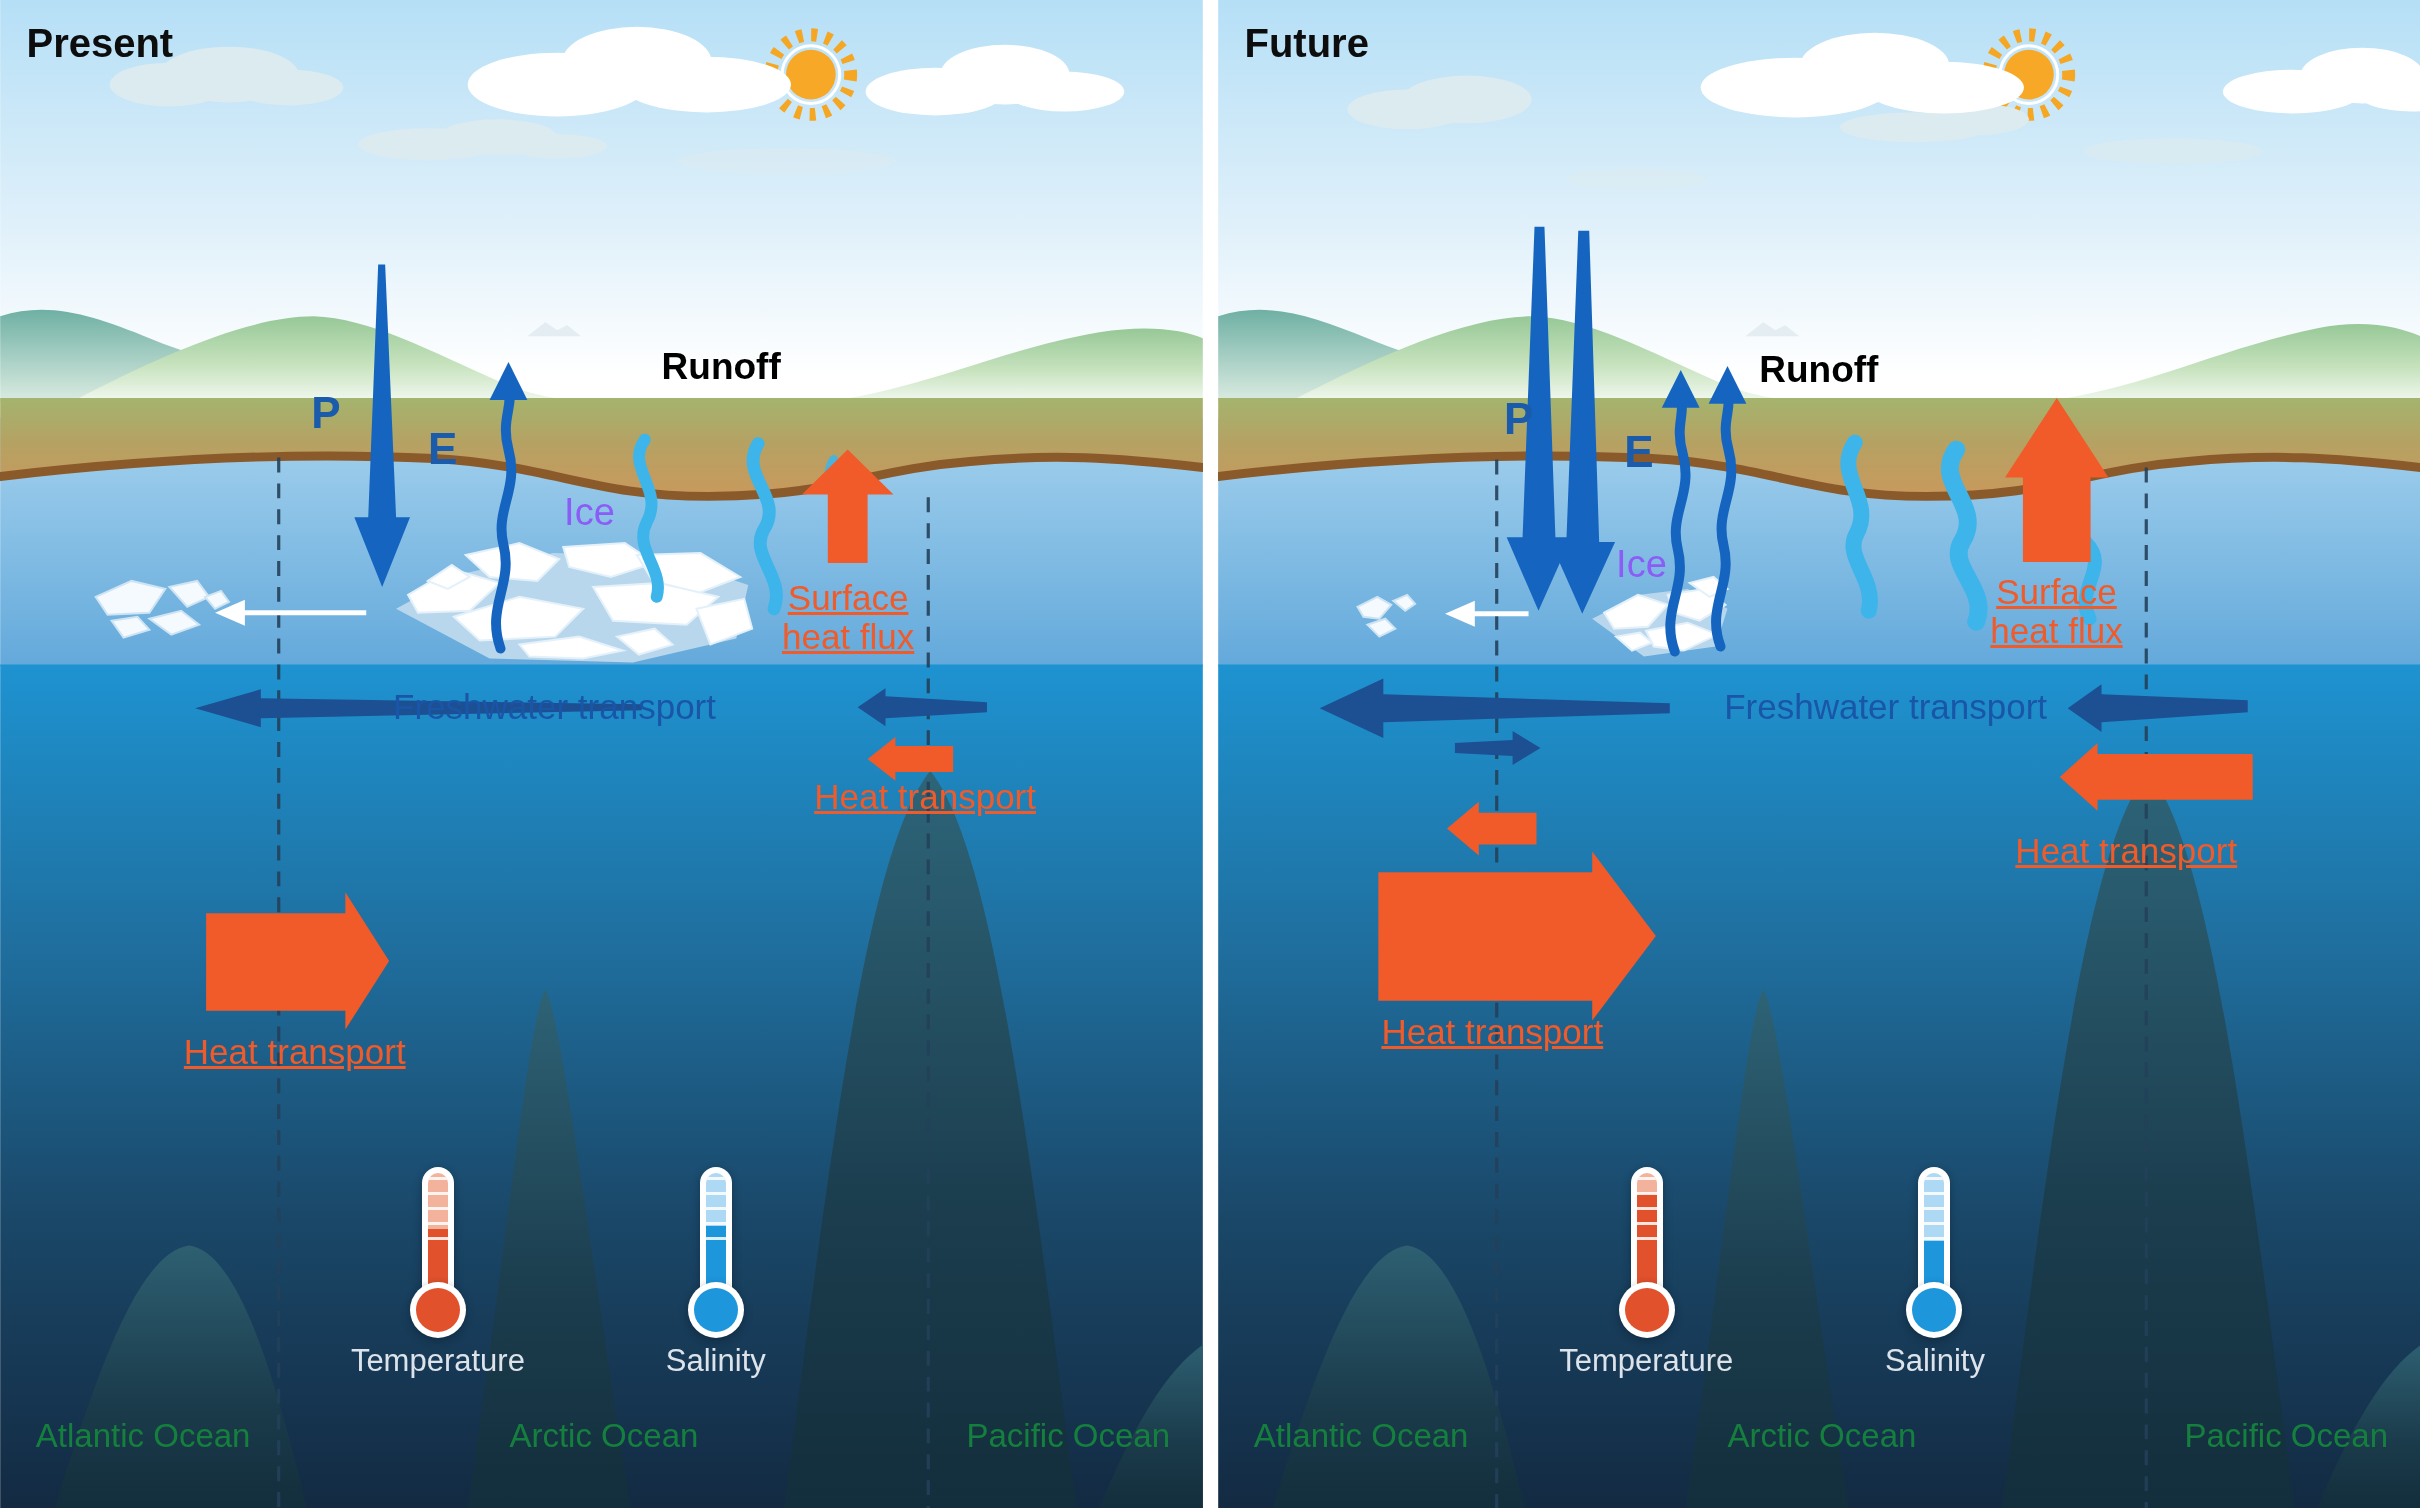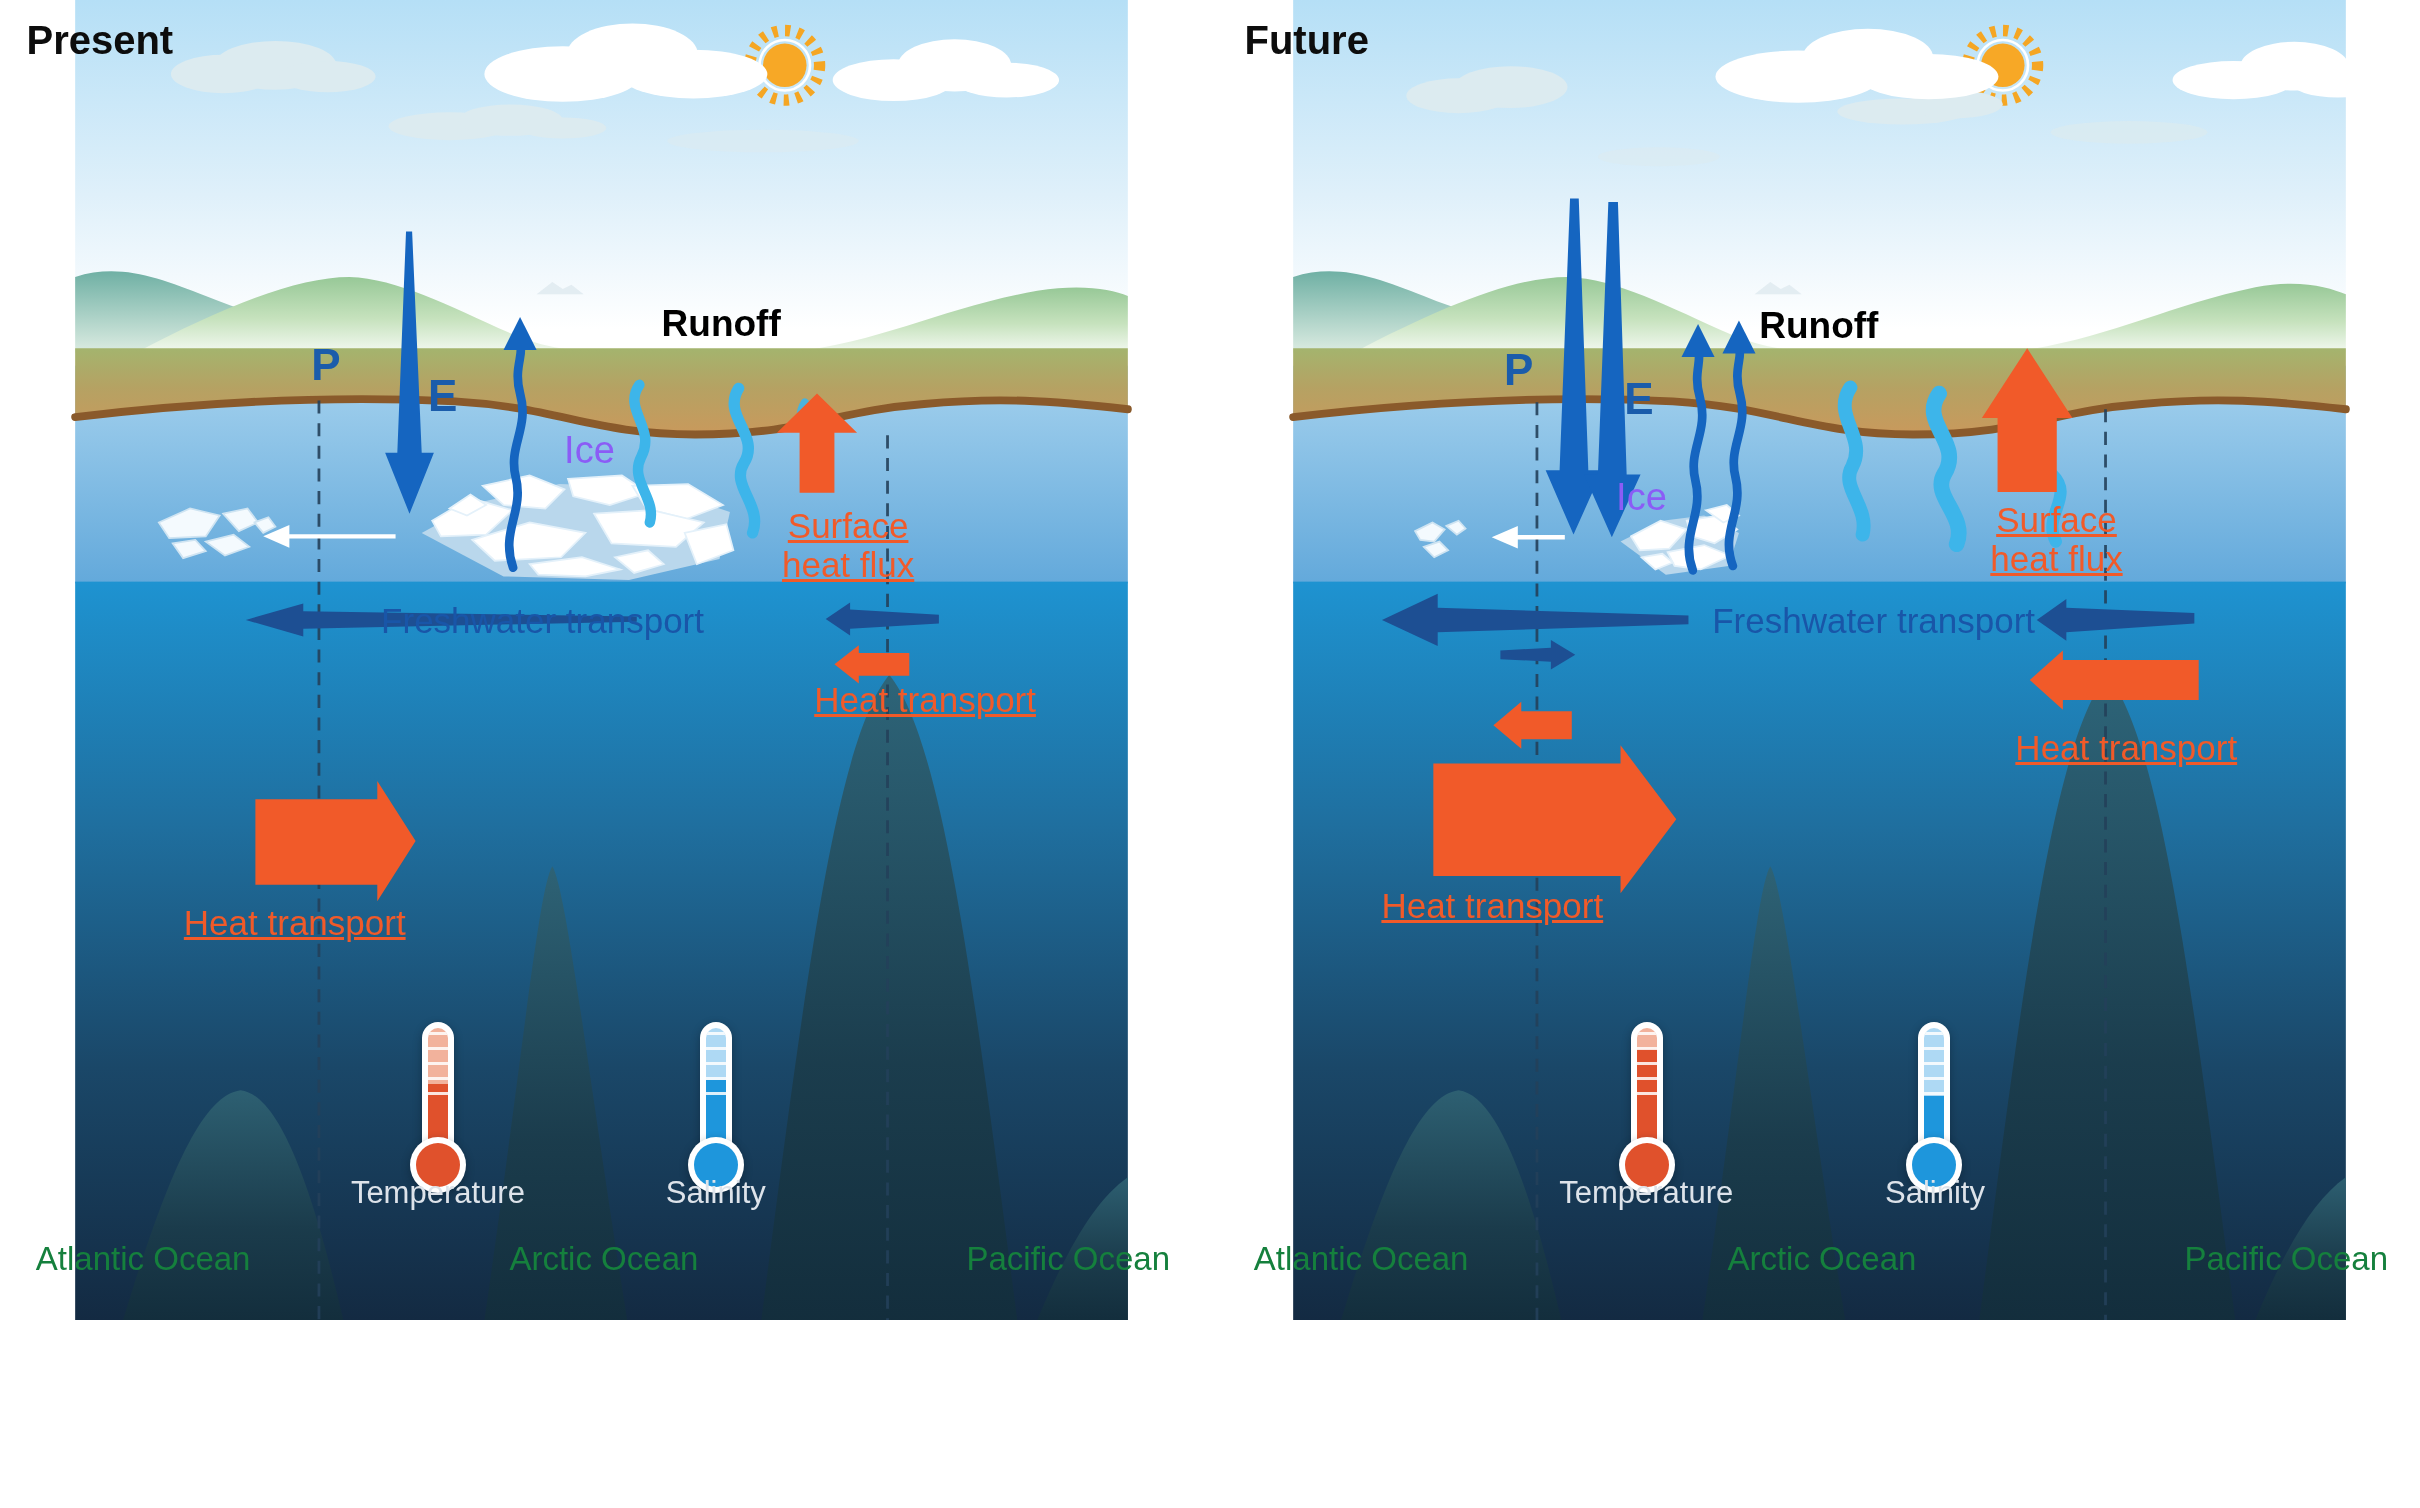--- a/index.html
+++ b/index.html
@@ -1,29 +1,29 @@
 <!DOCTYPE html>
 <html><head>
 <meta charset="utf-8">
 <style>
   html,body{margin:0;padding:0;background:#ffffff;}
   .stage{position:relative;width:2421px;height:1508px;background:#ffffff;overflow:hidden;
          font-family:"Liberation Sans",sans-serif;}
-  .panel{position:absolute;top:0;width:1203px;height:1320px;overflow:hidden;}
+  .panel{position:absolute;top:0;width:1203px;height:1508px;overflow:hidden;}
   .panel-present{left:0;}
   .panel-future{left:1218px;}
   .scene{position:absolute;left:0;top:0;width:100%;height:100%;display:block;}
   .lbl{position:absolute;transform:translateX(-50%);white-space:nowrap;text-align:center;line-height:1.1;}
   .lbl-title{transform:none;left:2.2%;top:1.4%;font-size:40px;font-weight:700;color:#0d0d0d;}
   .lbl-pe{font-size:44px;font-weight:700;color:#1a5cab;}
   .lbl-runoff{font-size:37px;font-weight:700;color:#000000;margin-left:15px;}
   .lbl-ice{font-size:38px;color:#8b5cf6;}
   .lbl-orange{font-size:35px;font-weight:500;color:#f15a29;text-decoration:underline;}
   .lbl-shf{white-space:pre-line;line-height:1.12;}
-  .lbl-fresh{font-size:35px;font-weight:500;color:#1956a8;}
+  .lbl-fresh{font-size:35px;font-weight:500;color:#1956a8;margin-left:12px;}
   .lbl-thermo{font-size:31px;color:#dde3ea;}
   .lbl-ocean{font-size:33px;color:#15803d;}
   
   .thermo{position:absolute;width:56px;height:171px;}
   .tube-outer{position:absolute;left:50%;top:0;transform:translateX(-50%);width:32px;height:127px;
               background:#ffffff;border-radius:16px 16px 6px 6px;box-shadow:0 3px 9px rgba(8,20,32,.38);}
   .tube-inner{position:absolute;left:50%;top:6px;transform:translateX(-50%);width:20px;height:117px;
               border-radius:10px 10px 0 0;overflow:hidden;}
   .tube-inner.temp{background:#f2b29c;}
   .tube-inner.sal{background:#aed9f4;}

